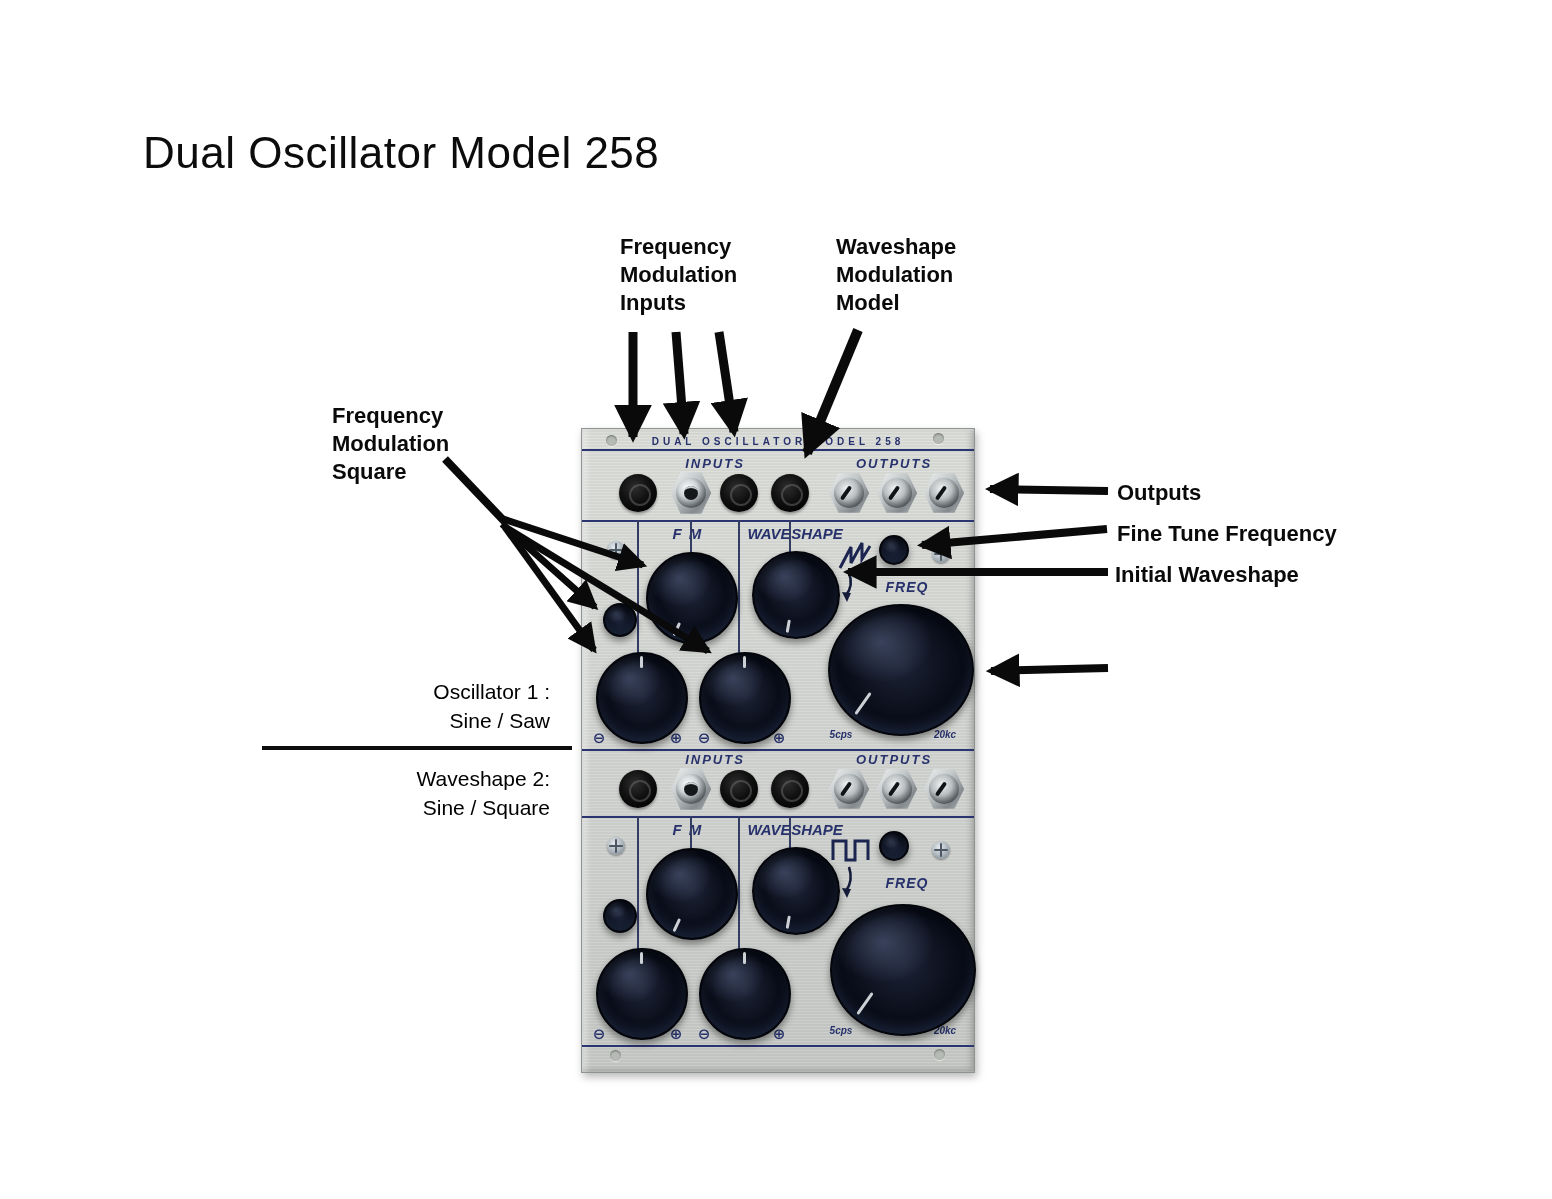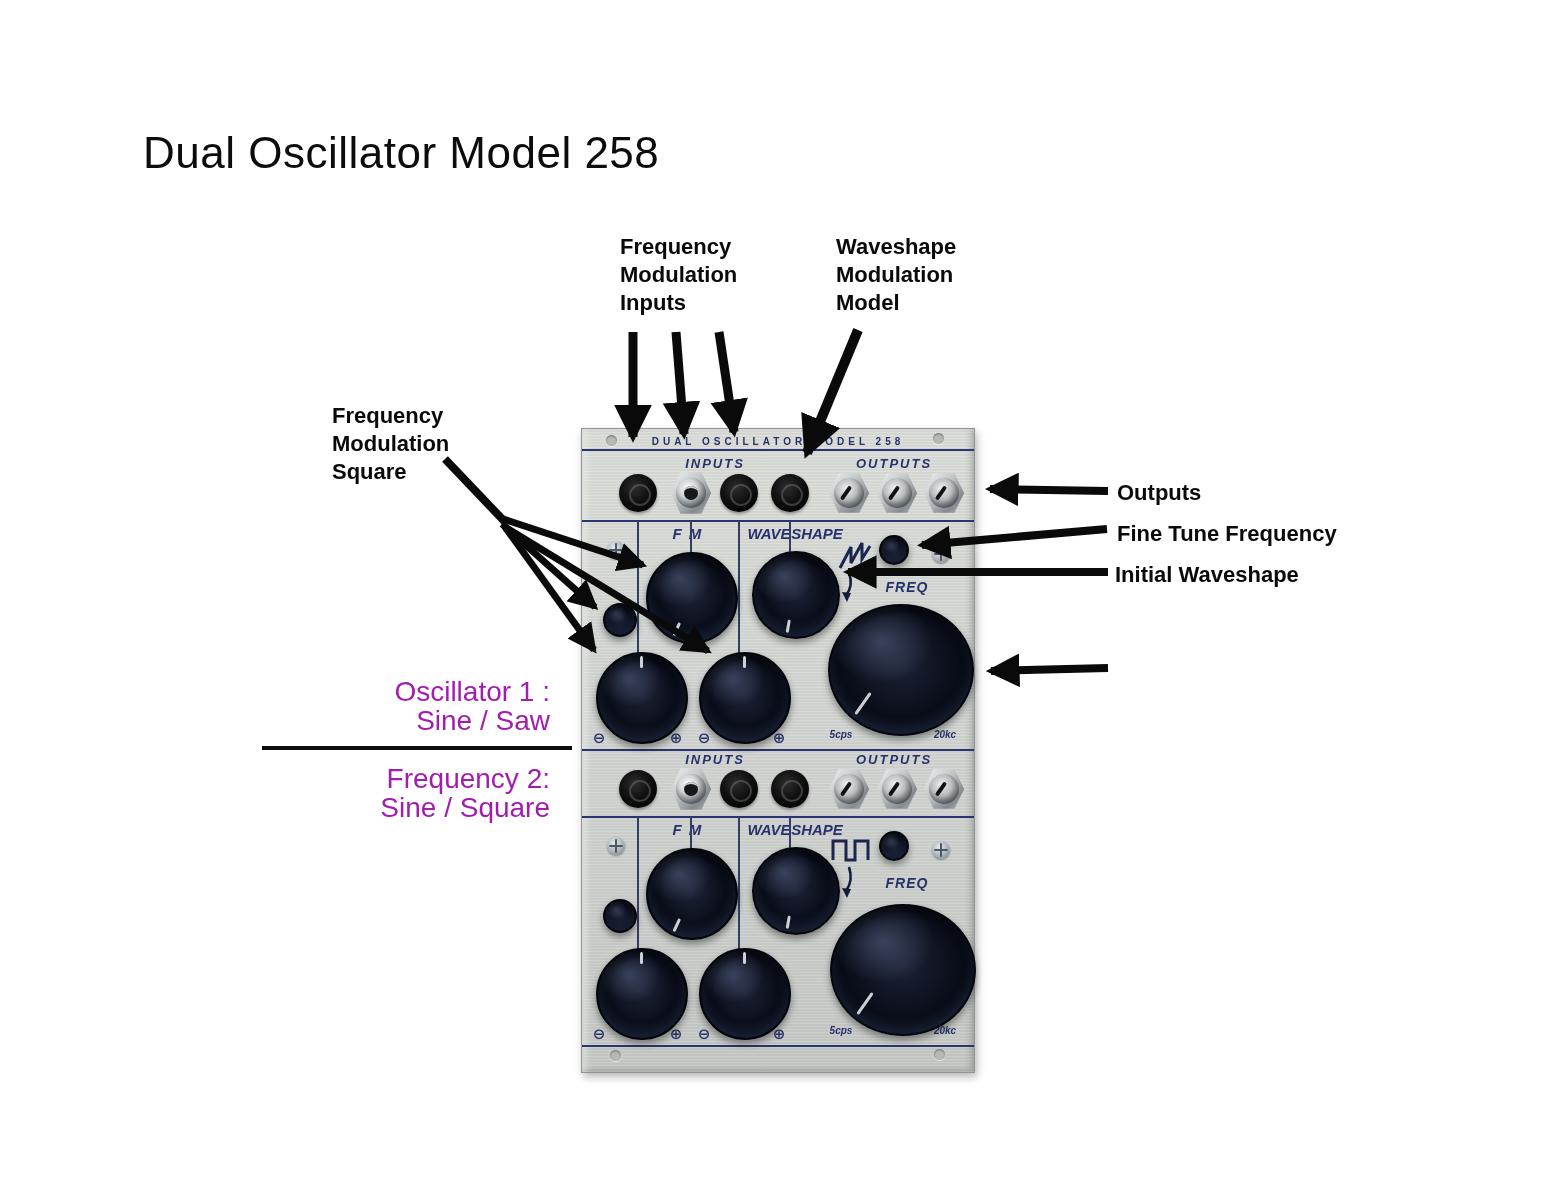--- a/index.html
+++ b/index.html
@@ -2,21 +2,21 @@
 <html><head>
 <meta charset="utf-8">
 <style>
   html,body{margin:0;padding:0;background:#ffffff;}
   .canvas{position:relative;width:1552px;height:1191px;background:#ffffff;overflow:hidden;
           font-family:"Liberation Sans",sans-serif;}
 
   
   .title{position:absolute;left:143px;top:128px;font-size:44px;color:#0c0c0c;letter-spacing:.5px;}
   .callout{position:absolute;font-size:22px;font-weight:bold;color:#0a0a0a;line-height:28px;}
-  .side-label{position:absolute;font-size:28px;color:#a21caf;line-height:29px;text-align:right;width:250px;}
+  .side-label{position:absolute;font-size:21px;color:#000000;line-height:29px;text-align:right;width:250px;}
   .divider-line{position:absolute;left:262px;top:746px;width:310px;height:4px;background:#0d0d0d;}
 
   
   .arrows{position:absolute;left:0;top:0;z-index:12;pointer-events:none;}
 
   
   .panel{position:absolute;left:581px;top:428px;width:392px;height:643px;
     background:
       repeating-linear-gradient(180deg, rgba(255,255,255,.06) 0 1px, rgba(0,0,0,.035) 1px 3px),
       linear-gradient(180deg,#dddfdb 0%,#d2d5d1 55%,#c7cac6 100%);
@@ -107,21 +107,21 @@
   <div class="callout" style="left:1117px;top:479px;">Outputs</div>
   <div class="callout" style="left:1117px;top:520px;">Fine Tune Frequency</div>
   <div class="callout" style="left:1115px;top:561px;">Initial Waveshape</div>
 
   <div class="side-label" style="left:300px;top:677px;">
     <div>Oscillator 1 :</div>
     <div>Sine / Saw</div>
   </div>
   <div class="divider-line"></div>
   <div class="side-label" style="left:300px;top:764px;">
-    <div>Frequency 2:</div>
+    <div>Waveshape 2:</div>
     <div>Sine / Square</div>
   </div>
 
   <div class="panel">
     <div class="panel-header-text">DUAL OSCILLATOR MODEL 258</div>
     <div class="hole" style="left:24px;top:6px;"></div>
     <div class="hole" style="left:351px;top:4px;"></div>
     <div class="hline" style="top:20px;"></div>
 
     <div class="osc" style="top:24px;">

